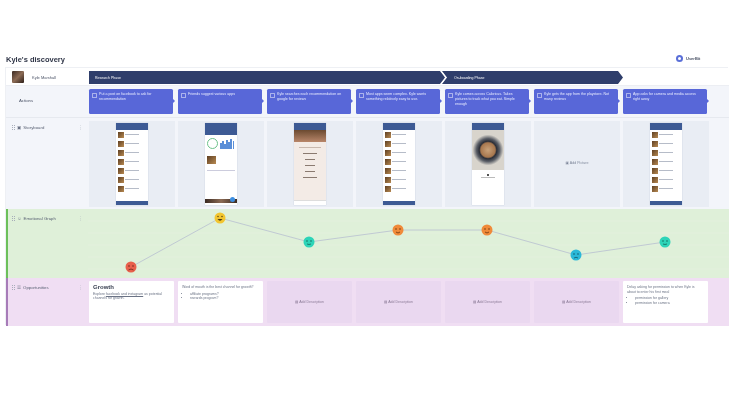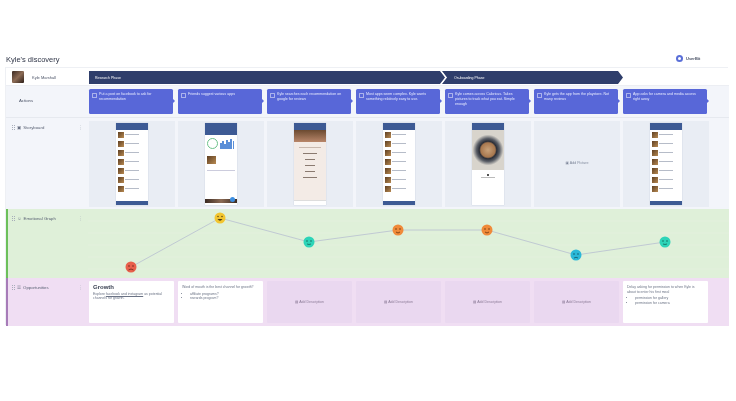--- a/index.html
+++ b/index.html
@@ -1,19 +1,19 @@
 <!DOCTYPE html>
 <html><head>
 <meta charset="utf-8">
 <style>
   * { box-sizing: border-box; margin: 0; padding: 0; }
   html, body { width: 736px; height: 401px; background: #ffffff; overflow: hidden; }
   body { font-family: "Liberation Sans", sans-serif; color: #3a4152; position: relative; }
 
-  .title { position: absolute; left: 6px; top: 55px; font-size: 7.5px; font-weight: normal; color: #2f3547; }
+  .title { position: absolute; left: 6px; top: 55px; font-size: 7.5px; font-weight: bold; color: #2f3547; }
   .brand { position: absolute; left: 676px; top: 55px; display: flex; align-items: center; gap: 3px; font-size: 4px; color: #4a5266; font-weight: bold; }
   .brand .logo { width: 7px; height: 7px; border-radius: 50%; background: #5a6fd8; display: flex; align-items: center; justify-content: center; }
   .brand .logo::after { content: ""; width: 3px; height: 3px; border-radius: 50%; background: #fff; }
 
   .board { position: absolute; left: 5px; top: 67px; width: 723px; height: 258px; background: #f4f6fa; border: 1px solid #eef0f4; }
 
   .row { position: absolute; left: 0; width: 723px; }
   .row-header { top: 0; height: 18px; background: #fff; border-bottom: 1px solid #eceef3; }
   .row-actions { top: 18px; height: 32px; background: #f3f5fa; border-bottom: 1px solid #e6e9ef; }
   .row-story { top: 50px; height: 91px; background: #f3f5fa; }

